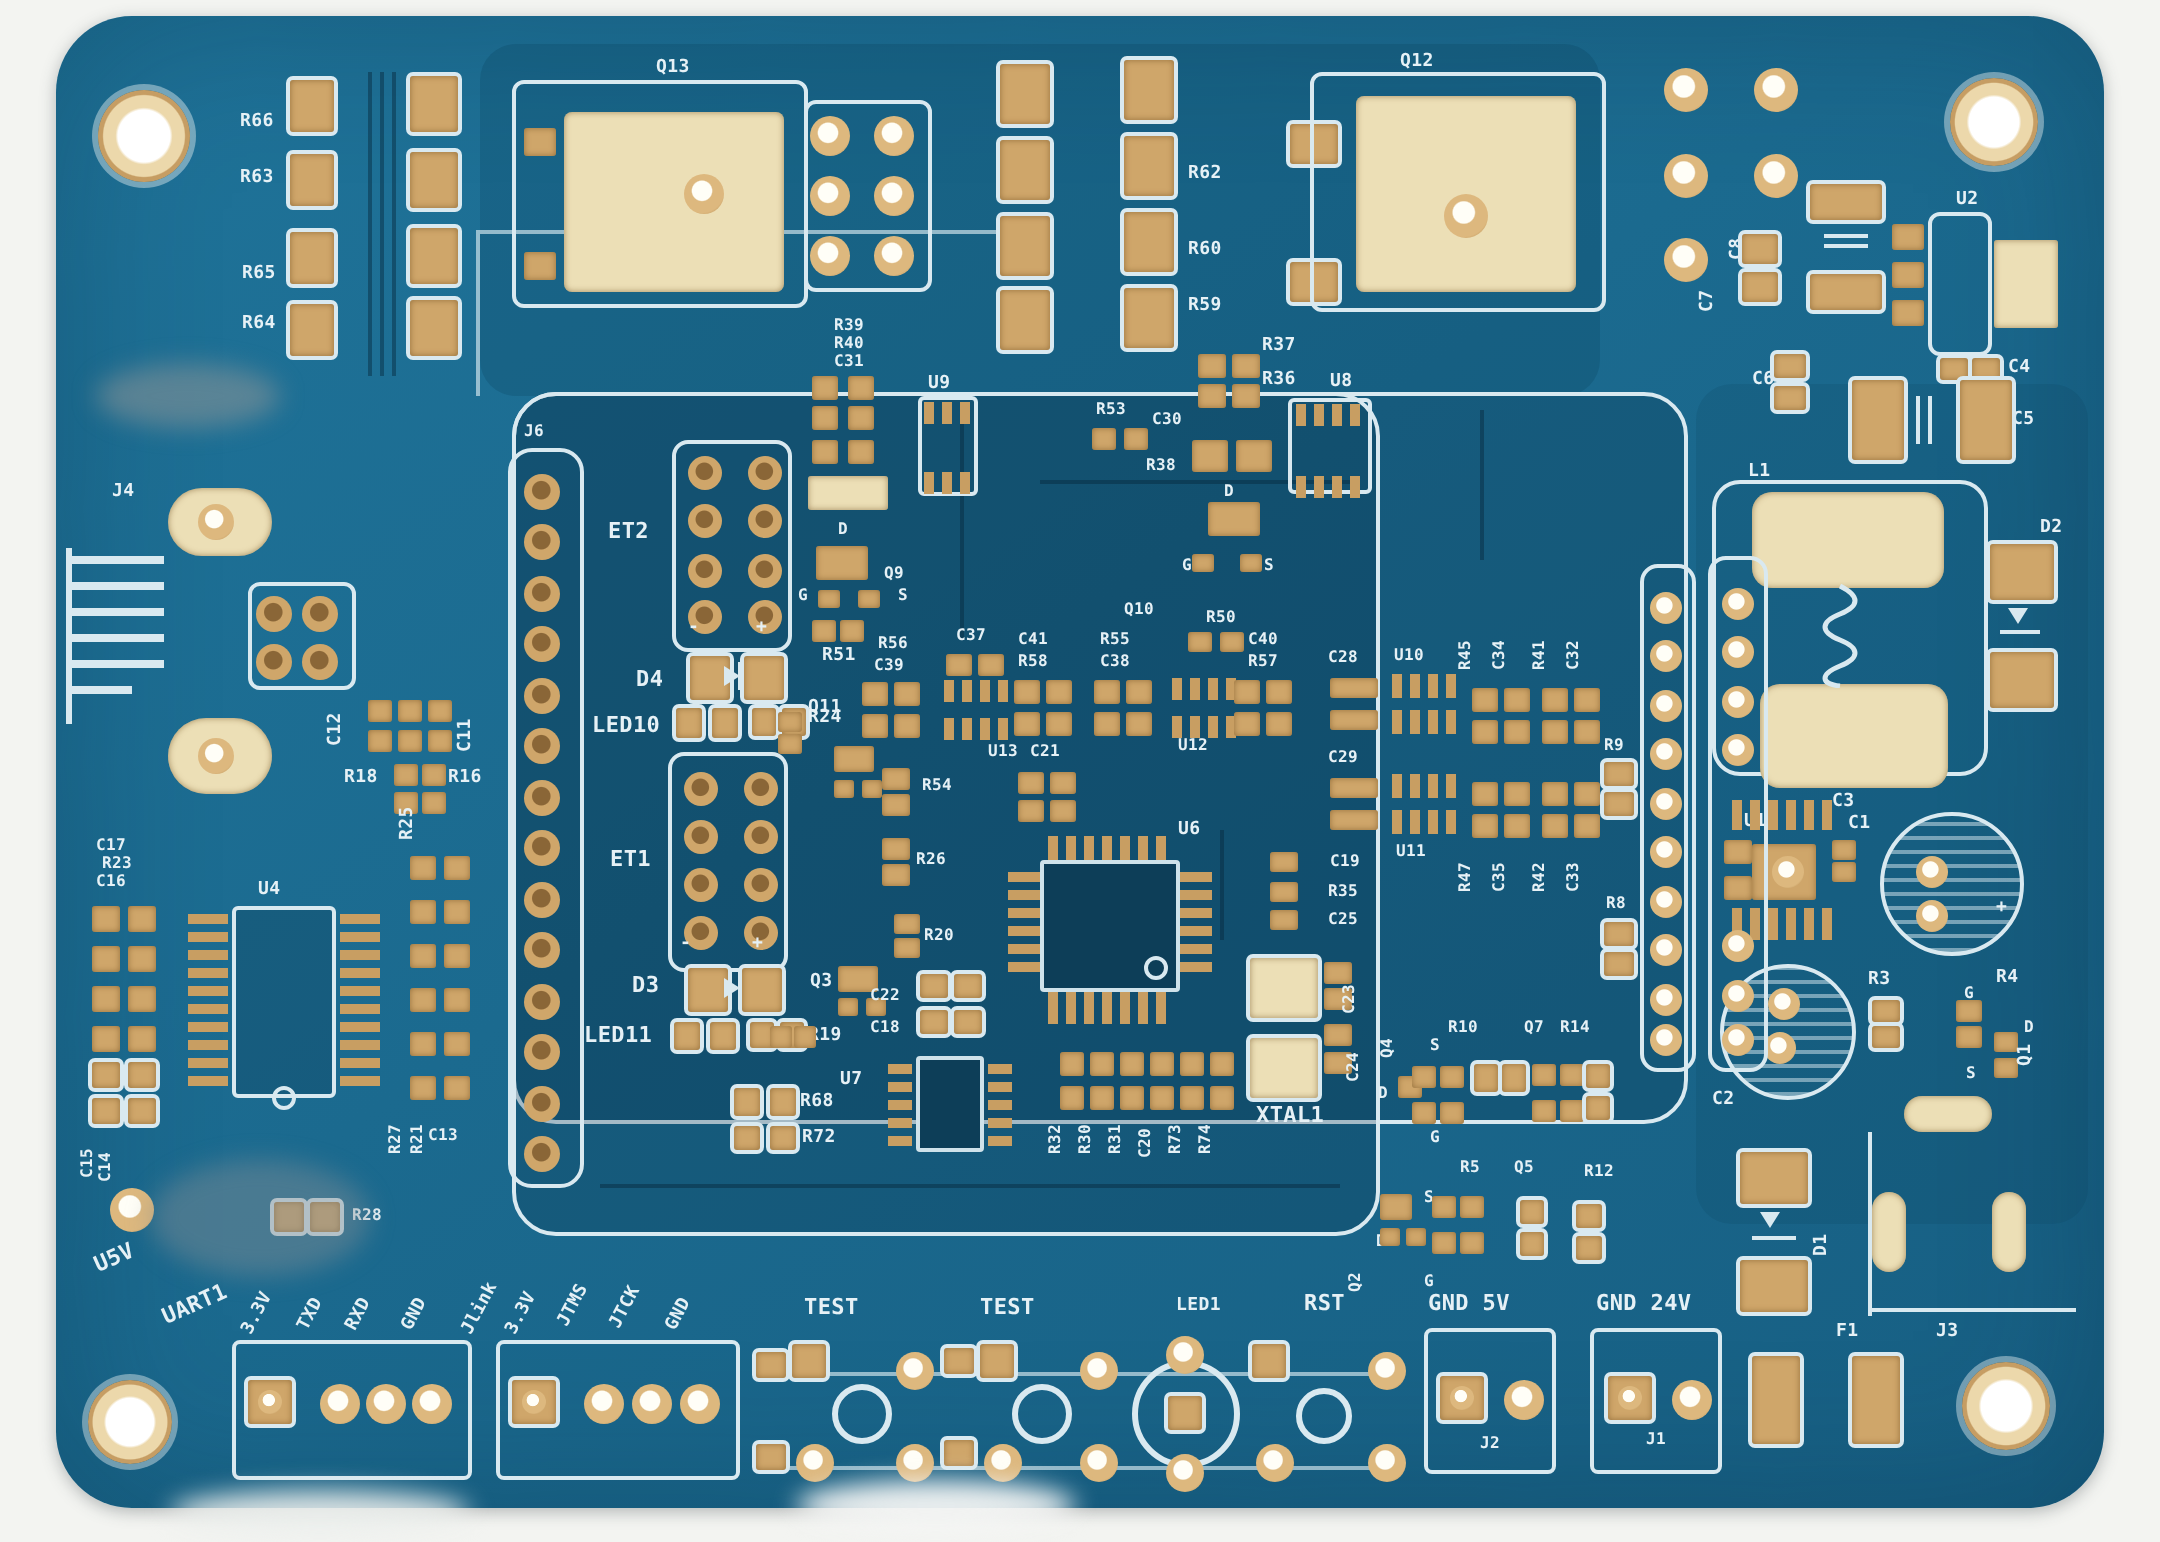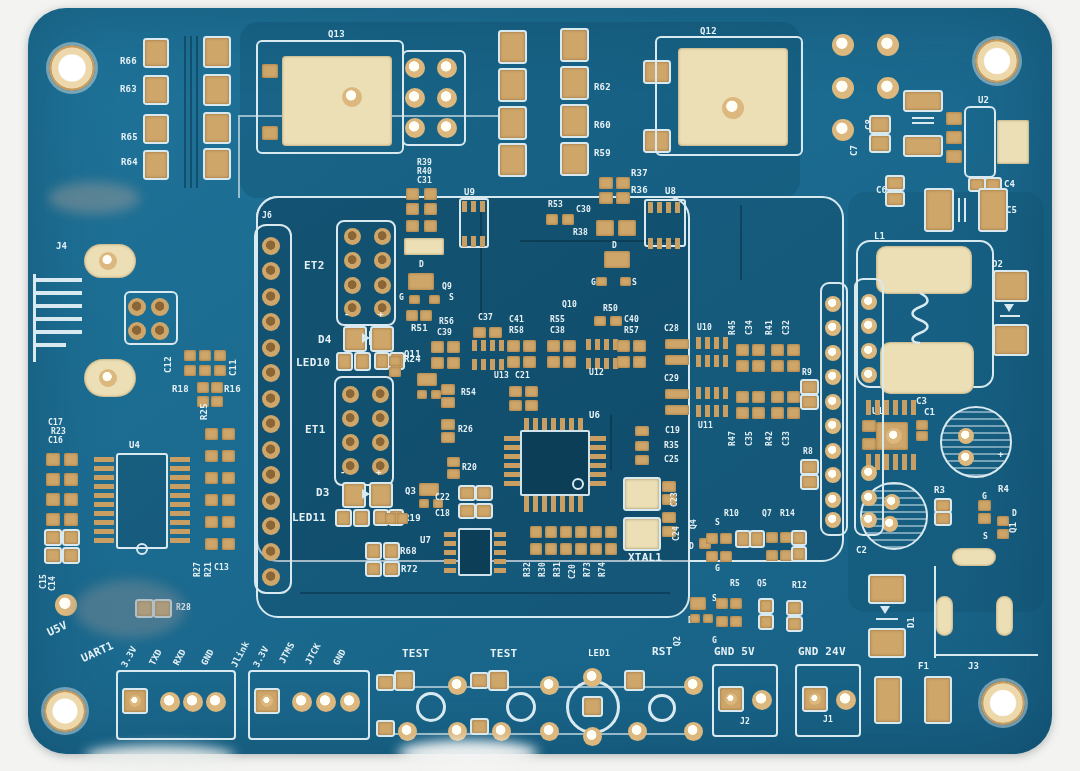--- a/index.html
+++ b/index.html
@@ -151,21 +151,21 @@
   <div class="sline" style="left:958px;top:198px;width:2px;height:24px"></div>
   <div class="sline" style="left:964px;top:198px;width:2px;height:24px"></div>
 
   <span class="lbl" style="left:874px;top:232px">L1</span>
   <div class="sil" style="left:856px;top:240px;width:138px;height:148px;border-radius:14px"></div>
   <div class="pad pale" style="left:876px;top:246px;width:96px;height:48px;border-radius:10px"></div>
   <div class="pad pale" style="left:880px;top:342px;width:94px;height:52px;border-radius:10px"></div>
   <svg style="position:absolute;left:908px;top:292px" width="24" height="52" viewBox="0 0 24 52">
     <path d="M12 1 C22 6 22 11 12 15 C2 19 2 24 12 28 C22 32 22 37 12 41 C2 45 2 50 12 51" stroke="#d9e9f0" stroke-width="2.5" fill="none"></path>
   </svg>
-  <span class="lbl" style="left:992px;top:260px">D2</span>
+  <span class="lbl" style="left:1020px;top:260px">D2</span>
   <div class="pad olp" style="left:995px;top:272px;width:32px;height:28px"></div>
   <div class="pad olp" style="left:995px;top:326px;width:32px;height:28px"></div>
   <div class="dtrid" style="left:1004px;top:304px"></div>
   <div class="sline" style="left:1000px;top:315px;width:20px;height:2px"></div>
 
   <span class="lbl" style="left:872px;top:407px">U1</span>
   <div class="pins-h" style="left:866px;top:400px;width:52px;height:15px"></div>
   <div class="pad" style="left:876px;top:422px;width:32px;height:28px"></div>
   <div class="th" style="left:886px;top:428px;width:16px;height:16px"></div>
   <div class="pins-h" style="left:866px;top:454px;width:52px;height:16px"></div>

